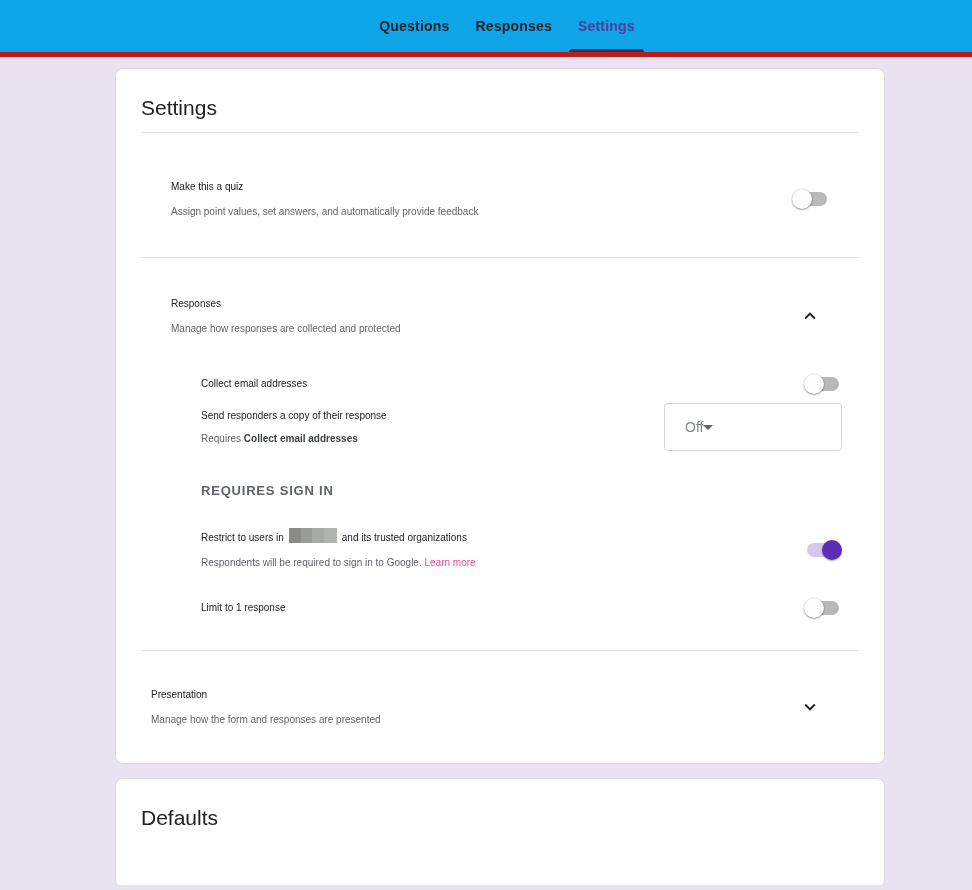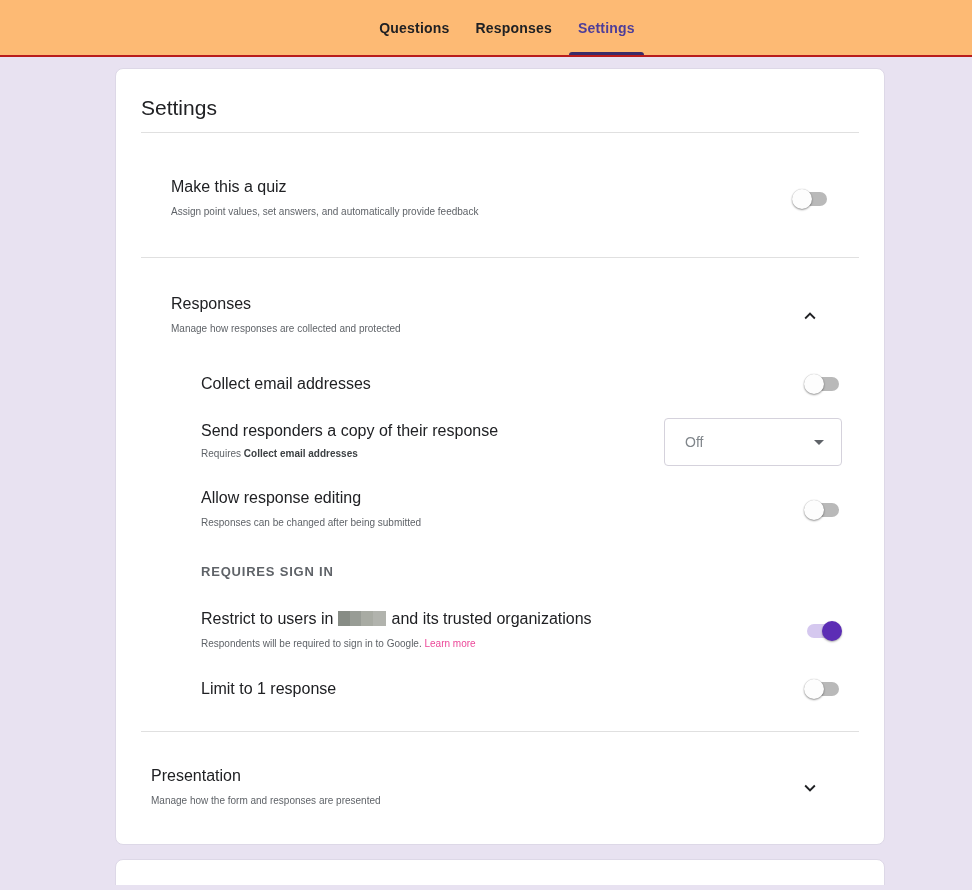--- a/index.html
+++ b/index.html
@@ -6,22 +6,22 @@
   html,body { width:972px; height:890px; overflow:hidden; }
   body {
     background:#e8e2f1;
     font-family:"Liberation Sans", sans-serif;
     color:#202124;
     position:relative;
   }
 
   
   .topbar {
-    height:57px; background:#fdba74;
-    border-bottom:2px solid #b91c1c;
+    height:57px; background:#0ea5e9;
+    border-bottom:5px solid #b91c1c;
     display:flex; justify-content:center;
   }
   .tabs { display:flex; gap:8px; transform:translateX(21px); }
   .tab {
     position:relative; display:flex; align-items:center;
     padding:0 9px; font-size:14px; font-weight:700; letter-spacing:.2px;
     color:#202124; cursor:pointer;
   }
   .tab[data-active="true"] { color:#4d3d99; }
   .tab[data-active="true"]::after {
@@ -35,31 +35,31 @@
     border:1px solid #ddd8e7; border-radius:8px;
   }
   .card1 { margin-top:11px; }
   .card2 { margin-top:14px; height:110px; }
   .card-heading { padding:27px 25px 12px 25px; font-size:21px; line-height:24px; color:#202124; }
   .divider { height:1px; background:#e0e0e0; margin:0 25px; }
 
   
   .row { display:flex; align-items:center; }
   .row-text { flex:1; min-width:0; }
-  .row-title { font-size:16px; line-height:20px; color:#202124; }
+  .row-title { font-size:10px; line-height:20px; color:#202124; }
   .row-sub { font-size:10px; line-height:18px; color:#5f6368; margin-top:6px; }
 
   .quiz-row { padding:44px 54px 36px 55px; }
   .section-header { padding:36px 54px 0 55px; }
   .presentation-row { padding:34px 54px 34px 35px; }
 
   .subrows { padding:0 42px 0 85px; }
   .subrow { display:flex; align-items:center; }
   .subrow.collect { margin-top:36px; }
-  .subrow.send { margin-top:24px; min-height:48px; }
+  .subrow.send { margin-top:9px; min-height:48px; }
   .subrow.allow { margin-top:22px; }
   .subrow.restrict { margin-top:30px; }
   .subrow.limit { margin-top:26px;gap:48px; }
   .signin-heading {
     margin-top:32px; font-size:13px; font-weight:700;
     letter-spacing:.8px; color:#5f6368;
   }
   .after-subrows { margin-top:32px; }
 
   
@@ -72,21 +72,21 @@
     position:absolute; left:0; top:0; width:20px; height:20px; border-radius:50%;
     background:#fdfdfd; box-shadow:0 1px 2px rgba(0,0,0,.4), 0 0 1px rgba(0,0,0,.25);
   }
   .toggle[data-state="on"] .track { background:#d5c8ef; }
   .toggle[data-state="on"] .knob { left:18px; background:#5c2db5; box-shadow:0 1px 2px rgba(0,0,0,.35); }
 
   
   .dropdown {
     width:178px; height:48px; flex:0 0 auto;
     border:1px solid #d5d2dc; border-radius:4px;
-    display:flex; align-items:center; justify-content:space-between;
+    display:flex; align-items:center; justify-content:flex-start;
     padding:0 17px 0 20px; cursor:pointer; background:#fff;
   }
   .dropdown-value { font-size:14px; color:#80868b; }
   .dropdown-caret {
     width:0; height:0;
     border-left:5px solid transparent; border-right:5px solid transparent;
     border-top:5px solid #5f6368;
   }
 
   
@@ -177,30 +177,20 @@
         <div class="row-sub" style="margin-top:4px;">
           <span>Requires </span><b style="color:#3c4043;">Collect email addresses</b>
         </div>
       </div>
       <div class="dropdown">
         <span class="dropdown-value">Off</span>
         <span class="dropdown-caret"></span>
       </div>
     </div>
 
-    <div class="subrow allow">
-      <div class="row-text">
-        <div class="row-title">Allow response editing</div>
-        <div class="row-sub">Responses can be changed after being submitted</div>
-      </div>
-      <div class="toggle" data-state="off">
-        <div class="track"></div>
-        <div class="knob"></div>
-      </div>
-    </div>
 
     <div class="signin-heading">REQUIRES SIGN IN</div>
 
     <div class="subrow restrict">
       <div class="row-text">
         <div class="row-title">
           <span>Restrict to users in</span><span class="redaction"></span><span>and its trusted organizations</span>
         </div>
         <div class="row-sub">
           <span>Respondents will be required to sign in to Google. </span><a class="learn-more">Learn more</a>

